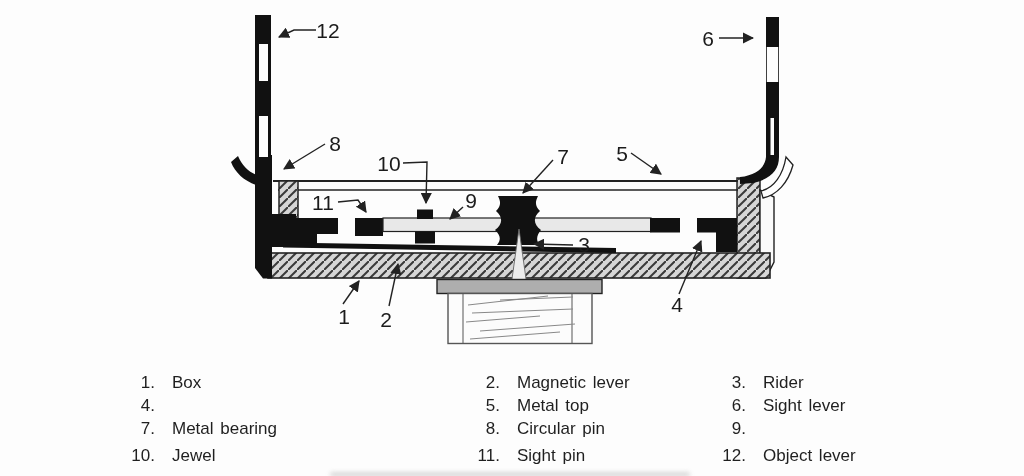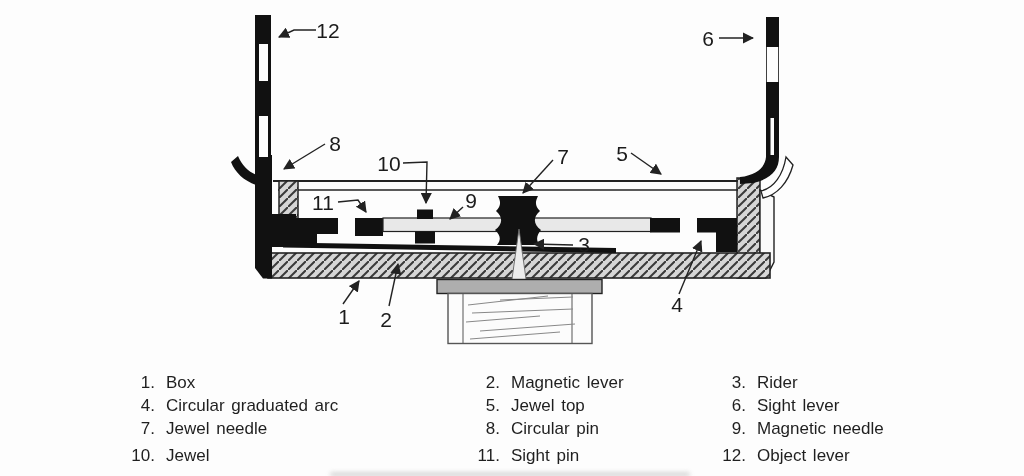--- a/index.html
+++ b/index.html
@@ -16,21 +16,21 @@
     font-size:21px;
     fill:#1b1b1b;
   }
   .leg{
     position:absolute;display:flex;align-items:flex-start;
     font-size:17px;line-height:18px;color:#1f1f1f;
     word-spacing:2px;white-space:nowrap;
   }
   .leg .num{display:inline-block;width:56px;text-align:right;}
   .leg .num::after{content:".";}
-  .leg .lab{margin-left:11px;}
+  .leg .lab{margin-left:17px;}
   
   .caption-remnant{
     position:absolute;left:330px;top:472px;width:360px;height:5px;
     background:#bdbdbd;filter:blur(2px);opacity:.55;border-radius:2px;
   }
 </style>
 </head>
 <body>
 
 <div id="stage">
@@ -150,59 +150,57 @@
 </svg>
 
 <div>
 
   <div class="leg" style="left:99px;top:374px">
     <span class="num">1</span>
     <span class="lab">Box</span>
   </div>
   <div class="leg" style="left:99px;top:397px">
     <span class="num">4</span>
-    <span class="lab">Circular graduated arc</span>
   </div>
   <div class="leg" style="left:99px;top:420px">
     <span class="num">7</span>
-    <span class="lab">Jewel needle</span>
+    <span class="lab">Metal bearing</span>
   </div>
   <div class="leg" style="left:99px;top:447px">
     <span class="num">10</span>
     <span class="lab">Jewel</span>
   </div>
 
   <div class="leg" style="left:444px;top:374px">
     <span class="num">2</span>
     <span class="lab">Magnetic lever</span>
   </div>
   <div class="leg" style="left:444px;top:397px">
     <span class="num">5</span>
-    <span class="lab">Jewel top</span>
+    <span class="lab">Metal top</span>
   </div>
   <div class="leg" style="left:444px;top:420px">
     <span class="num">8</span>
     <span class="lab">Circular pin</span>
   </div>
   <div class="leg" style="left:444px;top:447px">
     <span class="num">11</span>
     <span class="lab">Sight pin</span>
   </div>
 
   <div class="leg" style="left:690px;top:374px">
     <span class="num">3</span>
     <span class="lab">Rider</span>
   </div>
   <div class="leg" style="left:690px;top:397px">
     <span class="num">6</span>
     <span class="lab">Sight lever</span>
   </div>
   <div class="leg" style="left:690px;top:420px">
     <span class="num">9</span>
-    <span class="lab">Magnetic needle</span>
   </div>
   <div class="leg" style="left:690px;top:447px">
     <span class="num">12</span>
     <span class="lab">Object lever</span>
   </div>
 </div>
 
 <div class="caption-remnant"></div>
 
 </div>

